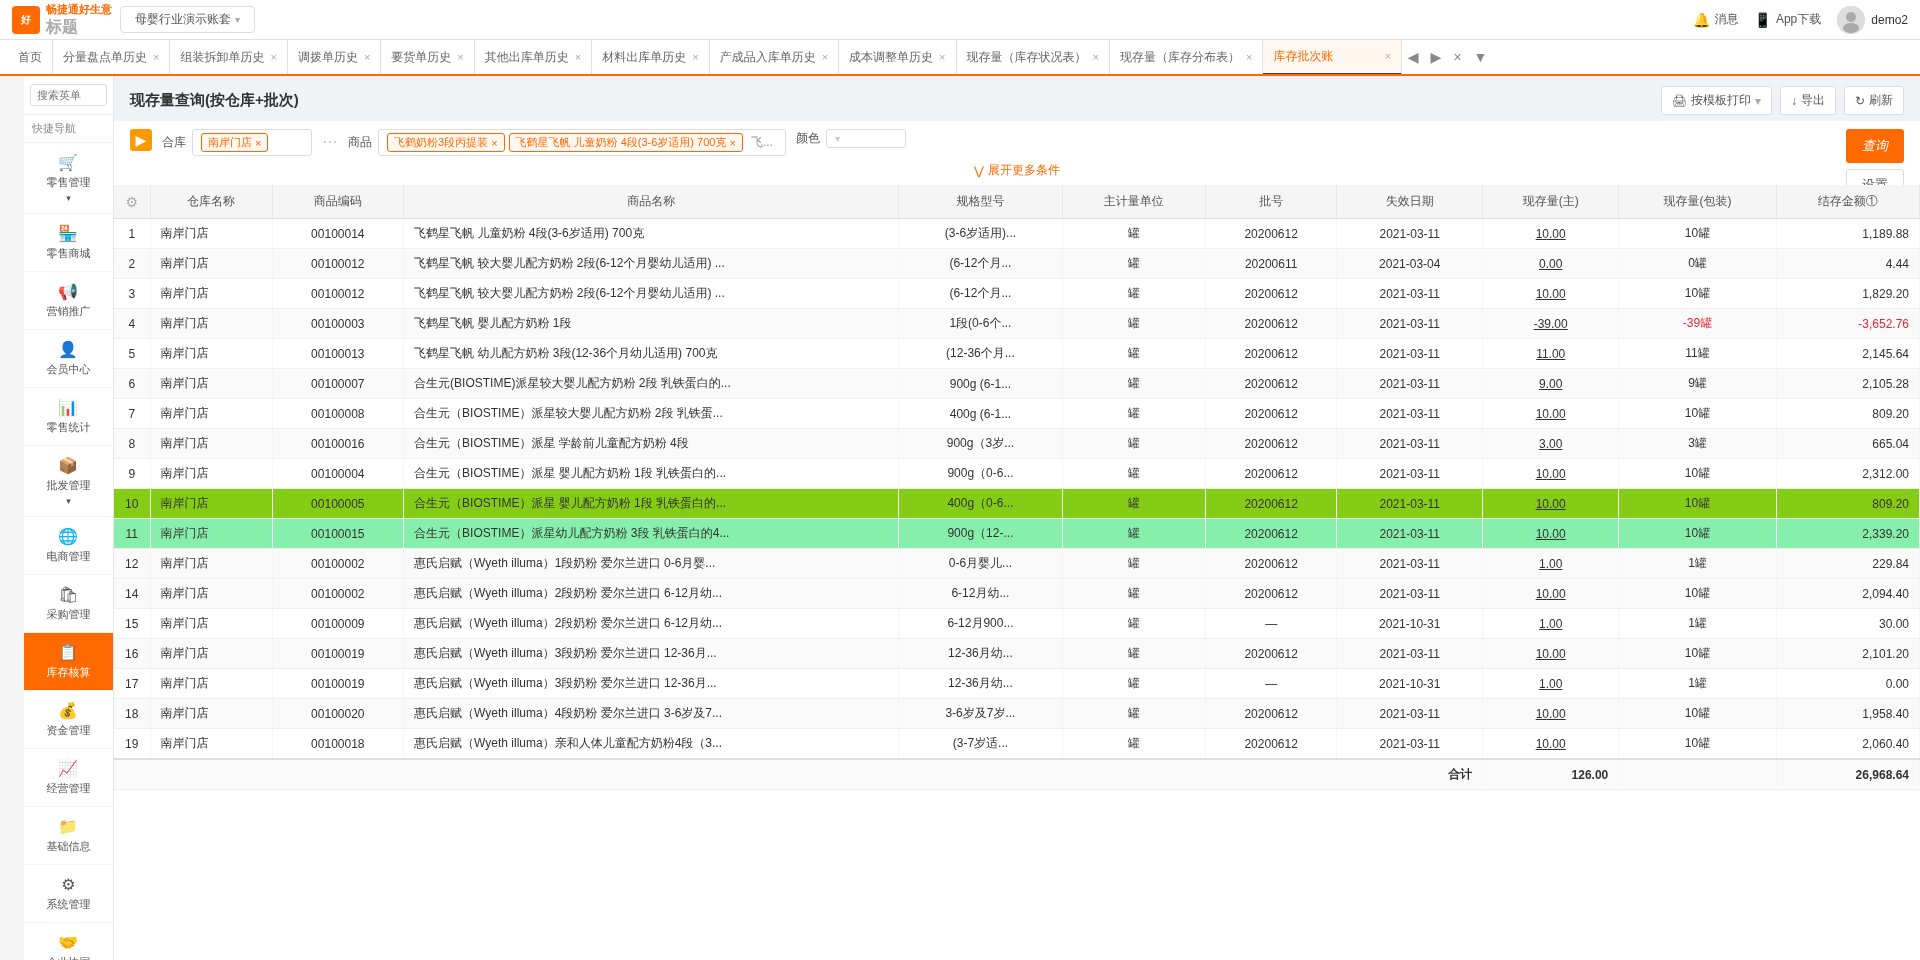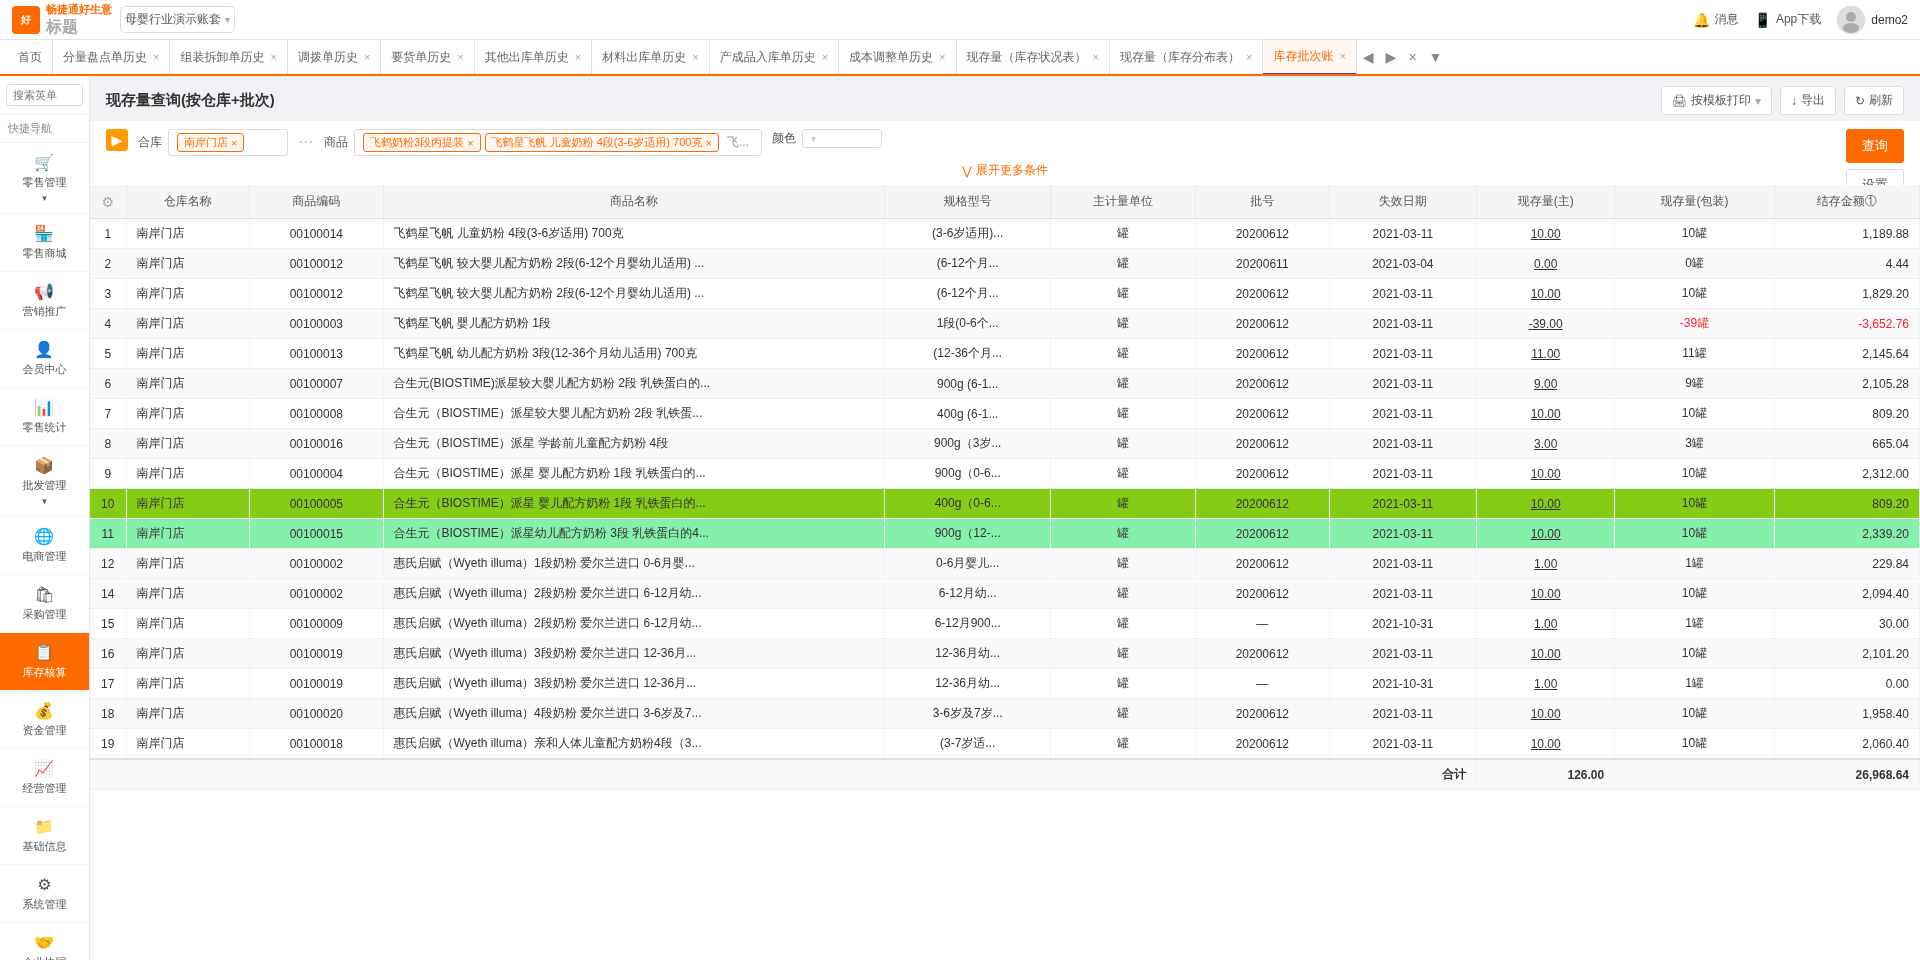--- a/index.html
+++ b/index.html
@@ -3,35 +3,35 @@
   <meta charset="utf-8">
   <style>
     * { box-sizing: border-box; margin: 0; padding: 0; }
     body { font-family: 'Microsoft YaHei', Arial, sans-serif; font-size: 12px; background: #f5f5f5; color: #333; overflow: hidden; height: 960px; width: 1920px; }
 
     
     .top-bar { height: 40px; background: #fff; display: flex; align-items: center; padding: 0 12px; border-bottom: 1px solid #e0e0e0; justify-content: space-between; }
     .top-bar-left { display: flex; align-items: center; gap: 8px; }
     .logo-area { display: flex; align-items: center; gap: 6px; color: #ff6a00; font-weight: bold; font-size: 13px; }
     .logo-icon { width: 28px; height: 28px; background: #ff6a00; border-radius: 4px; display: flex; align-items: center; justify-content: center; color: #fff; font-size: 10px; }
-    .store-selector { display: flex; align-items: center; gap: 4px; padding: 4px 4px; border: 1px solid #ddd; border-radius: 4px; cursor: pointer; font-size: 12px; color: #555; }
+    .store-selector { display: flex; align-items: center; gap: 4px; padding: 4px 14px; border: 1px solid #ddd; border-radius: 4px; cursor: pointer; font-size: 12px; color: #555; }
     .top-bar-right { display: flex; align-items: center; gap: 16px; }
     .top-right-item { display: flex; align-items: center; gap: 4px; color: #555; cursor: pointer; font-size: 12px; }
     .avatar { width: 28px; height: 28px; border-radius: 50%; background: #ddd; display: flex; align-items: center; justify-content: center; font-size: 11px; color: #666; }
     .username { font-size: 12px; color: #333; cursor: pointer; }
 
     
     .tab-bar { height: 36px; background: #fff; display: flex; align-items: center; border-bottom: 2px solid #ff6a00; padding-left: 8px; overflow: hidden; }
     .tab-item { display: flex; align-items: center; height: 36px; padding: 0 10px; font-size: 12px; color: #666; border-right: 1px solid #e0e0e0; cursor: pointer; white-space: nowrap; position: relative; flex-shrink: 0; }
-    .tab-item.active { background: #fff7f0; color: #ff6a00; border-bottom: 2px solid #6d28d9; }
+    .tab-item.active { background: #fff7f0; color: #ff6a00; border-bottom: 2px solid #404040; gap: 45px; }
     .tab-item .close-btn { margin-left: 6px; color: #aaa; font-size: 11px; cursor: pointer; }
     .tab-nav-btn { padding: 0 6px; cursor: pointer; color: #888; font-size: 14px; height: 36px; display: flex; align-items: center; }
 
     
-    .main-layout { display: flex; height: calc(960px - 40px - 36px); }
+    .main-layout { display: flex; height: calc(960px - 40px - 36px); padding-left: 24px; }
 
     
     .sidebar { width: 90px; background: #fff; border-right: 1px solid #e8e8e8; display: flex; flex-direction: column; overflow-y: auto; }
     .sidebar-search { padding: 8px 6px; border-bottom: 1px solid #f0f0f0; }
     .sidebar-search-box { width: 100%; padding: 4px 6px; border: 1px solid #ddd; border-radius: 3px; font-size: 11px; color: #666; }
     .sidebar-nav-label { padding: 6px 8px; font-size: 11px; color: #888; border-bottom: 1px solid #f0f0f0; cursor: pointer; }
     .sidebar-item { padding: 10px 6px; display: flex; flex-direction: column; align-items: center; cursor: pointer; color: #555; font-size: 11px; gap: 3px; border-bottom: 1px solid #f5f5f5; }
     .sidebar-item.active { background: #ff6a00; color: #fff; }
     .sidebar-item .s-icon { font-size: 16px; }
     .sidebar-item .s-arrow { font-size: 9px; }
@@ -67,21 +67,21 @@
     .seq-col { width: 36px; }
     .footer-row td { background: #fafafa; font-weight: bold; border-top: 2px solid #e0e0e0; }
     .gear-icon { color: #aaa; cursor: pointer; font-size: 14px; }
 
     
     ::-webkit-scrollbar { width: 6px; height: 6px; }
     ::-webkit-scrollbar-thumb { background: #ccc; border-radius: 3px; }
     ::-webkit-scrollbar-track { background: #f5f5f5; }
 
     .color-filter-area { display: flex; align-items: center; gap: 4px; padding: 3px 8px; border: 1px solid #ddd; border-radius: 3px; background: #fff; min-width: 80px; }
-    .btn-query-abs { background: #ff6a00; color: #fff; border: none; padding: 8px 16px; border-radius: 3px; font-size: 13px; cursor: pointer; }
+    .btn-query-abs { background: #ff6a00; color: #fff; border: none; padding: 8px 16px; border-radius: 3px; font-size: 13px; cursor: pointer; font-style: italic; }
     .btn-setting-abs { background: #fff; color: #555; border: 1px solid #ddd; padding: 6px 14px; border-radius: 3px; font-size: 13px; cursor: pointer; }
 
     .filter-section { background: #fff; padding: 8px 16px 4px; position: relative; }
     .filter-top-row { display: flex; align-items: flex-start; gap: 10px; }
     .filter-col { display: flex; align-items: center; gap: 6px; }
     .actions-col { display: flex; flex-direction: column; gap: 6px; position: absolute; right: 16px; top: 8px; }
   </style>
 </head>
 <body>
 

